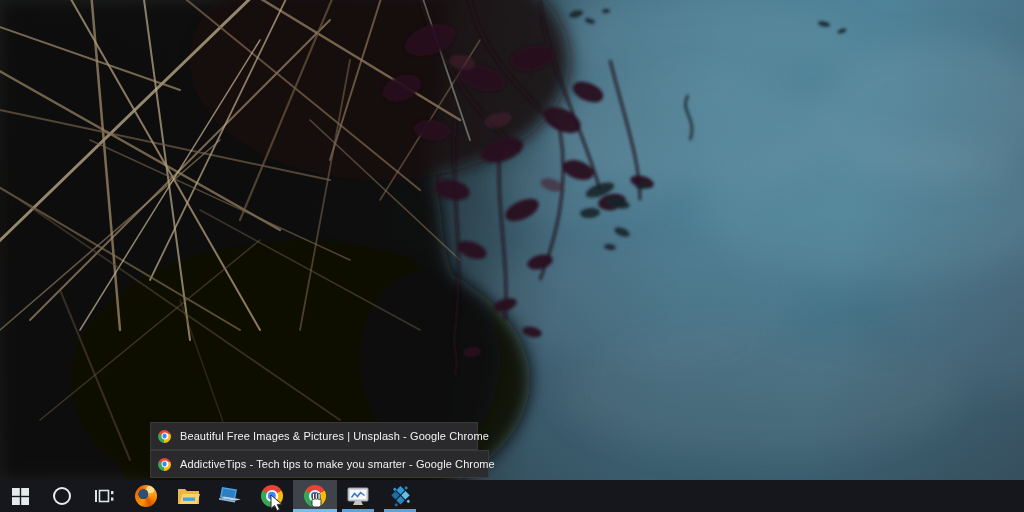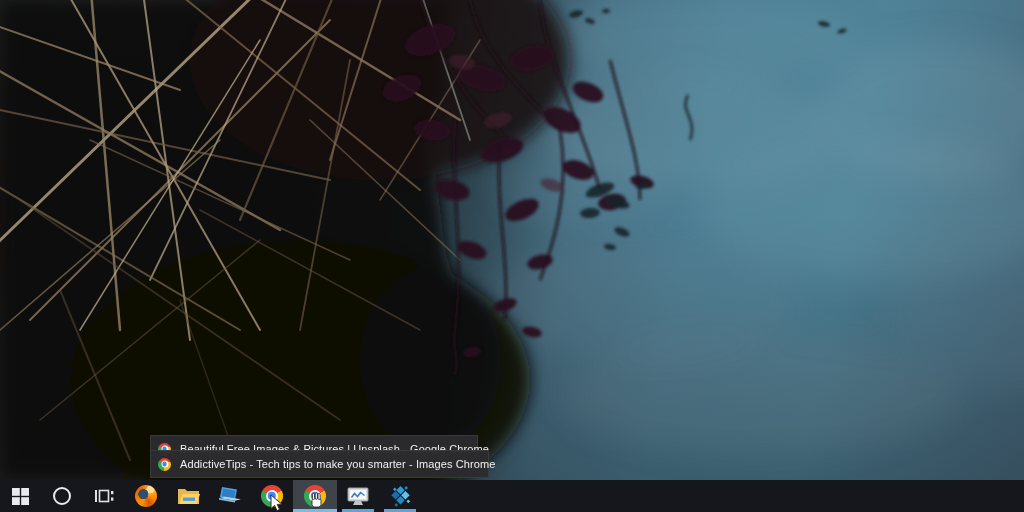--- a/index.html
+++ b/index.html
@@ -11,21 +11,21 @@
     background:
       linear-gradient(to bottom, rgba(90,140,160,0.10) 0%, rgba(0,0,0,0) 45%, rgba(28,38,46,0.38) 100%),
       linear-gradient(100deg, #0f0b09 0%, #181210 30%, #2b3f49 44%, #476f83 55%, #4c7e94 66%, #4e8298 80%, #46677a 100%);}
   .desktop svg{position:absolute;left:0;top:0;}
 
   
   .flyout-item{position:absolute;height:28px;background:rgba(43,43,45,0.97);
       border:1px solid rgba(255,255,255,0.07);box-sizing:border-box;
       display:flex;align-items:center;gap:9px;padding:0 10px 0 7px;cursor:default;}
   .flyout-item .label{color:#f2f2f2;font-size:11px;letter-spacing:.1px;white-space:nowrap;}
-  .fly1{left:150px;top:422px;width:328px;margin-top:13px;}
+  .fly1{left:150px;top:422px;width:328px;}
   .fly2{left:150px;top:450px;width:339px;}
 
   
   .chrome-ball{position:relative;border-radius:50%;flex:none;
       background:conic-gradient(from 60deg,#fbbc05 0deg 120deg,#34a853 120deg 240deg,#ea4335 240deg 360deg);}
   .chrome-ball .ring{position:absolute;left:50%;top:50%;transform:translate(-50%,-50%);
       width:54%;height:54%;border-radius:50%;background:#f6f8f9;}
   .chrome-ball .core{position:absolute;left:50%;top:50%;transform:translate(-50%,-50%);
       width:38%;height:38%;border-radius:50%;background:#4285f4;}
   .cb13{width:13px;height:13px;}
@@ -186,21 +186,21 @@
       <span class="ring"></span>
       <span class="core"></span>
     </span>
   <span class="label">Beautiful Free Images &amp; Pictures | Unsplash - Google Chrome</span>
 </div>
 <div class="flyout-item fly2">
   <span class="chrome-ball cb13">
       <span class="ring"></span>
       <span class="core"></span>
     </span>
-  <span class="label">AddictiveTips - Tech tips to make you smarter - Images Chrome</span>
+  <span class="label">AddictiveTips - Tech tips to make you smarter - Google Chrome</span>
 </div>
 
 <div class="taskbar">
 
   <div class="tb-btn tb-start">
     <svg class="ic" width="17" height="17" viewBox="0 0 17 17">
       <rect x="0" y="0" width="7.8" height="7.8" fill="#e7eaec"></rect>
       <rect x="9.2" y="0" width="7.8" height="7.8" fill="#e7eaec"></rect>
       <rect x="0" y="9.2" width="7.8" height="7.8" fill="#e7eaec"></rect>
       <rect x="9.2" y="9.2" width="7.8" height="7.8" fill="#e7eaec"></rect>

